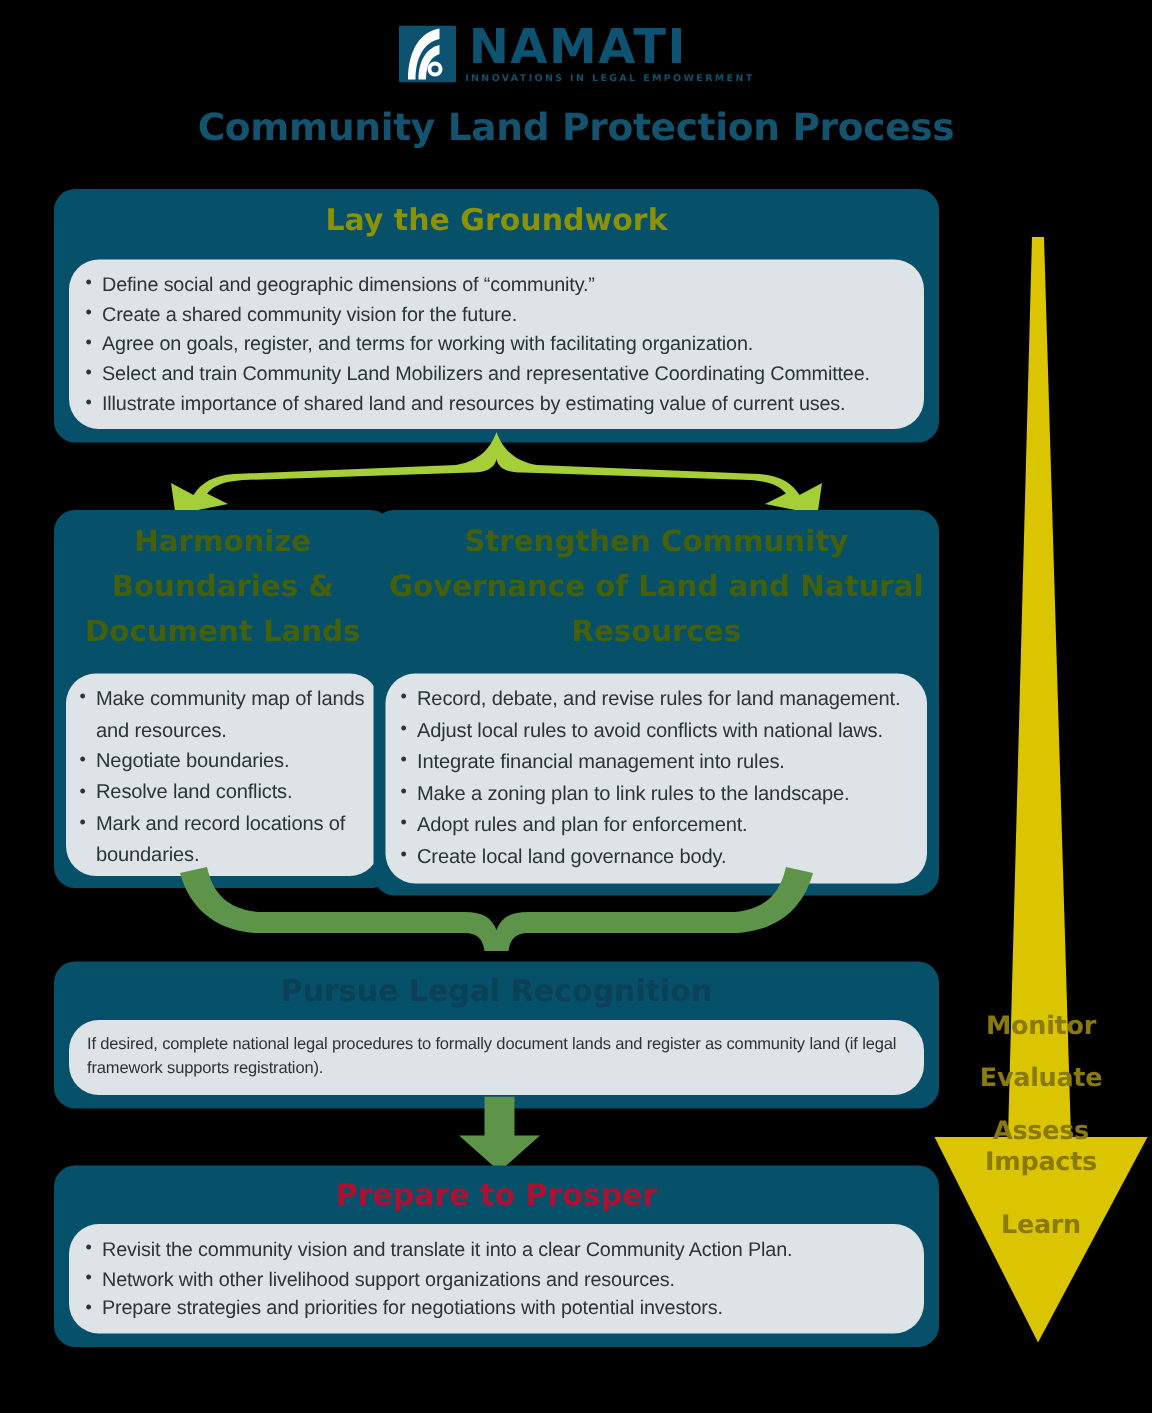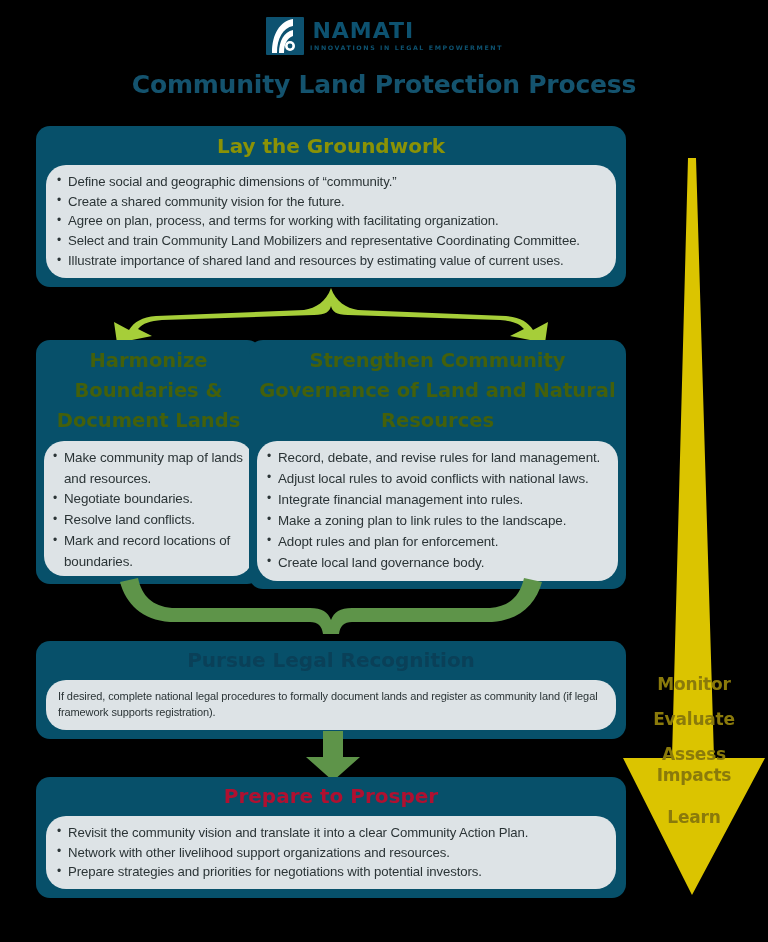--- a/index.html
+++ b/index.html
@@ -39,21 +39,21 @@
   }
   #logo-text {
     display: flex;
     flex-direction: column;
     align-items: stretch;
     justify-content: center;
   }
   #logo-word {
     font-family: "DejaVu Sans", sans-serif;
     font-weight: bold;
-    font-size: 22px;
+    font-size: 32px;
     letter-spacing: 1px;
     line-height: 1;
     color: #0D5270;
   }
   #logo-tag {
     font-family: "DejaVu Sans", sans-serif;
     font-weight: bold;
     font-size: 6.2px;
     letter-spacing: 1.55px;
     line-height: 1;
@@ -85,21 +85,21 @@
     box-sizing: border-box;
     padding: 0;
   }
   .card-header {
     text-align: center;
     font-family: "DejaVu Sans", sans-serif;
     font-weight: bold;
     font-size: 20px;
     line-height: 1.43;
     padding-top: 6px;
-    padding-bottom: 4px;
+    padding-bottom: 12px;
   }
   .card-header.olive   { color: #8A9206; }
   .card-header.darkolive { color: #44600B; }
   .card-header.navy    { color: #0A4058; }
   .card-header.crimson { color: #B01030; }
 
   .panel {
     background: #DDE3E6;
     border-radius: 20px;
     margin: 0 10px 9px 10px;
@@ -212,21 +212,21 @@
   </div>
 
   <div id="page-title">Community Land Protection Process</div>
 
   <div class="card" id="card-groundwork">
     <div class="card-header olive">Lay the Groundwork</div>
     <div class="panel">
       <ul>
         <li>Define social and geographic dimensions of “community.”</li>
         <li>Create a shared community vision for the future.</li>
-        <li>Agree on plan, process, and terms for working with facilitating organization.</li>
+        <li>Agree on goals, register, and terms for working with facilitating organization.</li>
         <li>Select and train Community Land Mobilizers and representative Coordinating Committee.</li>
         <li>Illustrate importance of shared land and resources by estimating value of current uses.</li>
       </ul>
     </div>
   </div>
 
   <svg class="connector" id="split-arrow" viewBox="0 0 470 58">
     <path d="M235 2
              C 240 16, 250 22, 262 24
              L 410 30

